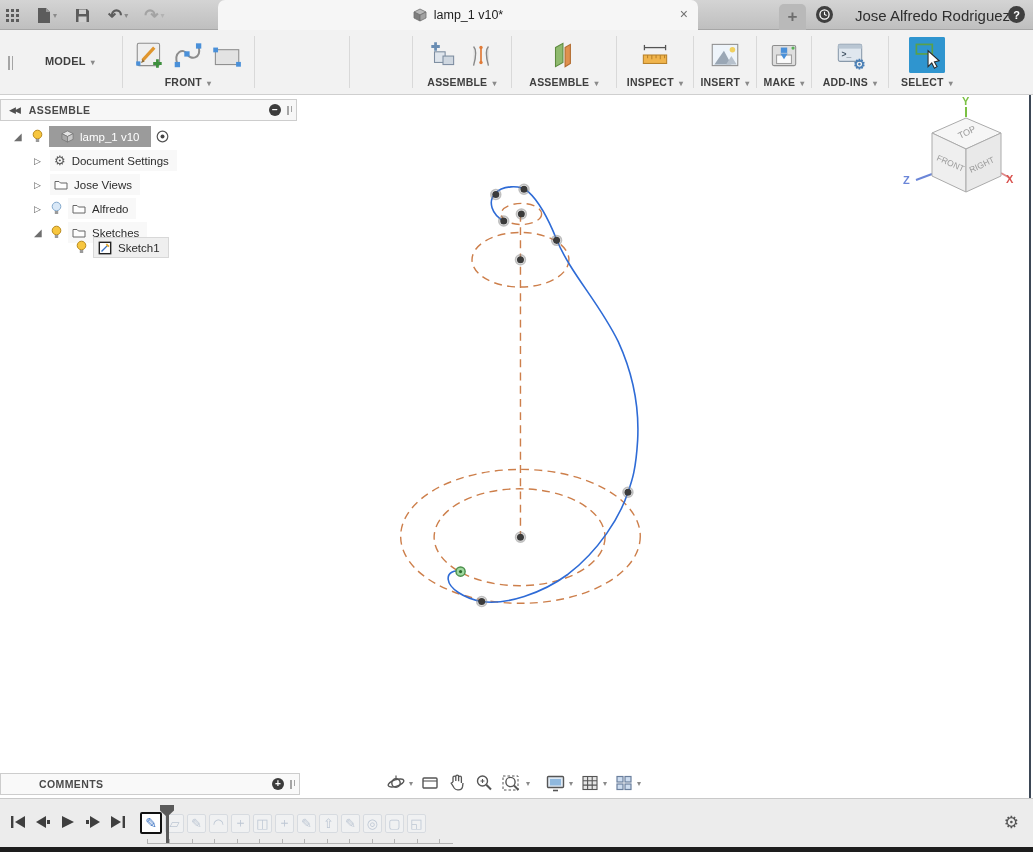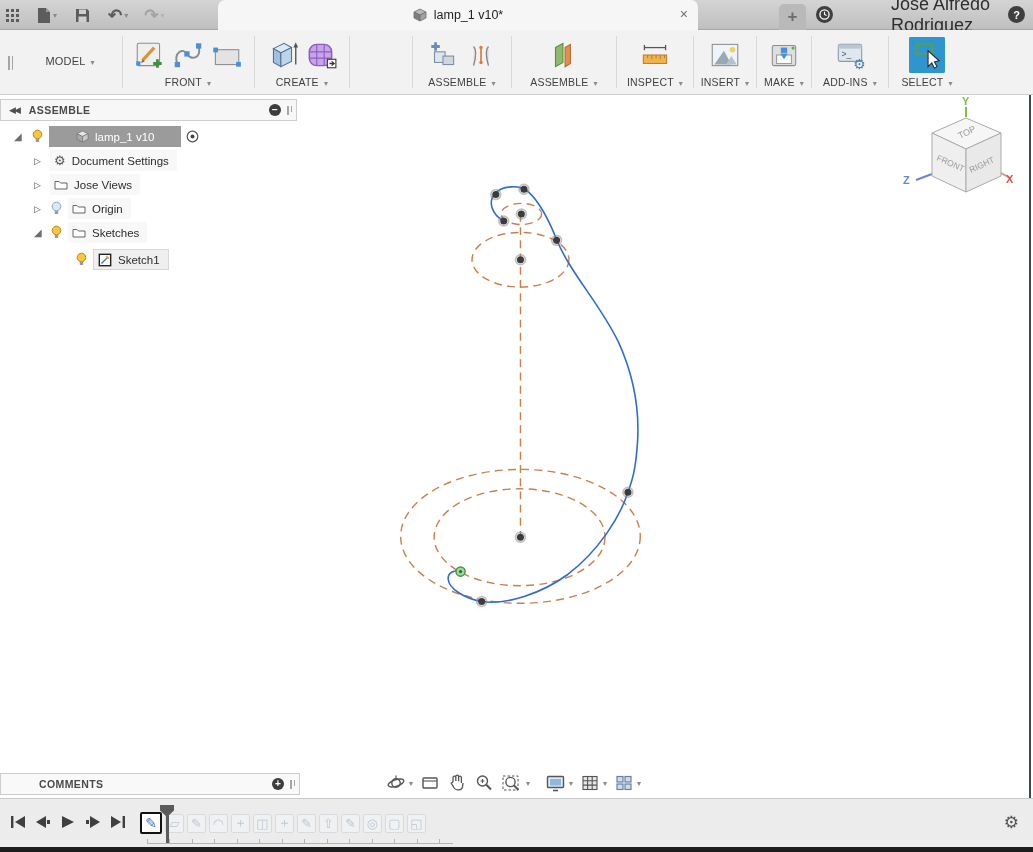--- a/index.html
+++ b/index.html
@@ -28,27 +28,27 @@
   #doc-tab { position:absolute; left:195px; top:0; width:480px; height:30px;
     background:#f6f6f6; border-radius:7px 7px 0 0; display:flex; align-items:center;
     justify-content:center; gap:7px; font-size:12.5px; color:#222;margin-left:23px; }
   #tab-close { position:absolute; right:10px; top:7px; font-size:14px; color:#707070; line-height:1; }
   #new-tab { position:absolute; left:779px; top:4px; width:27px; height:26px;
     background:#b9b9b9; border-radius:5px 5px 0 0; display:flex; align-items:center;
     justify-content:center; color:#6d6d6d; font-size:17px; font-weight:bold; }
   .circ-ic { width:17px; height:17px; border-radius:50%; background:#3f3f3f; color:#fff;
     display:flex; align-items:center; justify-content:center; font-size:11px; font-weight:bold; }
   #history-clock { position:absolute; left:816px; top:6px; }
-  #user-name { position:absolute; left:891px; top:0; height:30px; display:flex;
-    align-items:center; font-size:18px; color:#2e2e2e; }
+  #user-name { position:absolute; left:855px; top:0; height:30px; display:flex;
+    align-items:center; font-size:15px; color:#2e2e2e; }
   #help-btn { position:absolute; left:1008px; top:6px; }
 
   
   #toolbar { position:absolute; left:0; top:30px; width:1033px; height:65px;
-    background:#f2f2f2; border-bottom:1px solid #cfcfcf; }
+    background:#f2f2f2; border-bottom:1px solid #cfcfcf;font-weight:bold; }
   .grip { display:flex; gap:2px; }
   .grip i { display:block; width:1.5px; height:14px; background:#a5a5a5; }
   #toolbar-grip { position:absolute; left:8px; top:26px; }
   .tgroup { position:absolute; top:0; height:64px; }
   .tgroup .gicons { display:flex; align-items:center; justify-content:center; gap:4px; height:46px; padding-top:4px; }
   .tgroup .glabel { text-align:center; font-size:10.5px; color:#3f3f3f; letter-spacing:0.2px; }
   .vsep { position:absolute; top:6px; width:1px; height:52px; background:#d9d9d9; }
   #grp-model { left:30px; width:80px; }
   #grp-model .glabel { position:absolute; top:25px; width:100%; font-size:11px; }
   .sel-hl { background:#2f95cf; border-radius:2px; }
@@ -183,38 +183,20 @@
       <svg width="34" height="34" viewBox="0 0 32 32">
         <rect x="6" y="11" width="22" height="14" fill="#e3e3e3" stroke="#8d8d8d"></rect>
         <rect x="4" y="9" width="4.5" height="4.5" fill="#4a90d9"></rect>
         <rect x="25.5" y="22.5" width="4.5" height="4.5" fill="#4a90d9"></rect>
       </svg>
     </div>
     <div class="glabel"><span>FRONT</span> <span class="caret">▾</span></div>
   </div>
   <div class="vsep" style="left:254px;"></div>
 
-  <div class="tgroup" style="left:255px; width:94px;">
-    <div class="gicons">
-      <svg width="34" height="34" viewBox="0 0 32 32">
-        <polygon points="7,10 17,5 24,9 14,14" fill="#dce9f7" stroke="#55708e"></polygon>
-        <polygon points="7,10 14,14 14,27 7,23" fill="#9fc0e2" stroke="#55708e"></polygon>
-        <polygon points="14,14 24,9 24,22 14,27" fill="#bcd4ec" stroke="#55708e"></polygon>
-        <line x1="28" y1="25" x2="28" y2="7" stroke="#555" stroke-width="1.3"></line>
-        <polygon points="28,4 25.8,9 30.2,9" fill="#555"></polygon>
-      </svg>
-      <svg width="34" height="34" viewBox="0 0 32 32">
-        <rect x="5" y="6" width="21" height="20" rx="7" fill="#c9a3e8" stroke="#8d5ec2" stroke-width="1.4"></rect>
-        <path d="M5 13 h21 M5 19 h21 M12 6.5 v19 M19 6.5 v19" stroke="#8d5ec2" stroke-width="1.1" fill="none"></path>
-        <rect x="22" y="20" width="8" height="8" fill="#fff" stroke="#333"></rect>
-        <path d="M24 24 h4 M26 22 l2.4 2 -2.4 2" fill="none" stroke="#333" stroke-width="1.2"></path>
-      </svg>
-    </div>
-    <div class="glabel"><span>CREATE</span> <span class="caret">▾</span></div>
-  </div>
   <div class="vsep" style="left:349px;"></div>
 
   <div class="vsep" style="left:412px;"></div>
 
   <div class="tgroup" style="left:413px; width:98px;">
     <div class="gicons">
       <svg width="34" height="34" viewBox="0 0 32 32">
         <rect x="8" y="13" width="10" height="10" fill="#dfe5ec" stroke="#7d8da0"></rect>
         <rect x="16" y="17" width="10" height="8" fill="#cfd7e0" stroke="#7d8da0"></rect>
         <path d="M9 4 v8 M5 8 h8" stroke="#6a8db3" stroke-width="2.6"></path>
@@ -365,21 +347,21 @@
   </div>
 
   <div class="brow" style="left:14px; top:31px;">
     <span class="exp open">◢</span>
     <span class="ico" style="margin-left:8px;">
       <svg width="11" height="15" viewBox="0 0 11 15">
           <circle cx="5.5" cy="5.5" r="4.3" fill="#f7c63f" stroke="#b8891c"></circle>
           <rect x="3.8" y="10" width="3.4" height="3" fill="#9a9a9a"></rect>
         </svg>
     </span>
-    <span class="rowbg selrow" style="margin-left:6px; padding:0 27px;">
+    <span class="rowbg selrow" style="margin-left:6px; padding:0 12px;">
       <svg width="13" height="13" viewBox="0 0 14 14">
         <polygon points="7,1 13,4 7,7 1,4" fill="#e4e4e4" stroke="#777" stroke-width="0.8"></polygon>
         <polygon points="1,4 7,7 7,13 1,10" fill="#a8a8a8" stroke="#777" stroke-width="0.8"></polygon>
         <polygon points="13,4 7,7 7,13 13,10" fill="#c8c8c8" stroke="#777" stroke-width="0.8"></polygon>
       </svg>
       <span>lamp_1 v10</span>
     </span>
     <span class="ico" style="margin-left:5px;">
       <svg width="13" height="13" viewBox="0 0 13 13">
           <circle cx="6.5" cy="6.5" r="5.3" fill="#fff" stroke="#555" stroke-width="1.2"></circle>
@@ -411,41 +393,41 @@
     <span class="ico" style="margin-left:7px;">
       <svg width="11" height="15" viewBox="0 0 11 15">
           <circle cx="5.5" cy="5.5" r="4.3" fill="#d9e8f7" stroke="#82a8cc"></circle>
           <rect x="3.8" y="10" width="3.4" height="3" fill="#9a9a9a"></rect>
         </svg>
     </span>
     <span class="rowbg" style="margin-left:6px;">
       <svg width="14" height="11" viewBox="0 0 14 11">
           <path d="M1 2.5 h4 l1.5 1.5 h6.5 v6 h-12 z" fill="#fdfdfd" stroke="#666"></path>
         </svg>
-      <span>Origin</span>
+      <span>Alfredo</span>
     </span>
   </div>
 
   <div class="brow" style="left:34px; top:127px;">
     <span class="exp open">◢</span>
     <span class="ico" style="margin-left:7px;">
       <svg width="11" height="15" viewBox="0 0 11 15">
           <circle cx="5.5" cy="5.5" r="4.3" fill="#f7c63f" stroke="#b8891c"></circle>
           <rect x="3.8" y="10" width="3.4" height="3" fill="#9a9a9a"></rect>
         </svg>
     </span>
     <span class="rowbg" style="margin-left:6px;">
       <svg width="14" height="11" viewBox="0 0 14 11">
           <path d="M1 2.5 h4 l1.5 1.5 h6.5 v6 h-12 z" fill="#fdfdfd" stroke="#666"></path>
         </svg>
       <span>Sketches</span>
     </span>
   </div>
 
-  <div class="brow" style="left:76px; top:154px;text-align:center;">
+  <div class="brow" style="left:76px; top:142px;text-align:center;">
     <span class="ico">
       <svg width="11" height="15" viewBox="0 0 11 15">
           <circle cx="5.5" cy="5.5" r="4.3" fill="#f7c63f" stroke="#b8891c"></circle>
           <rect x="3.8" y="10" width="3.4" height="3" fill="#9a9a9a"></rect>
         </svg>
     </span>
     <span class="rowbg" style="margin-left:6px; background:#efefef; border:1px solid #d8d8d8;">
       <svg width="14" height="14" viewBox="0 0 16 16">
         <rect x="1.5" y="1.5" width="13" height="13" fill="#fff" stroke="#222" stroke-width="1.6"></rect>
         <line x1="4" y1="12" x2="11" y2="5" stroke="#3a72c2" stroke-width="1.6"></line>

